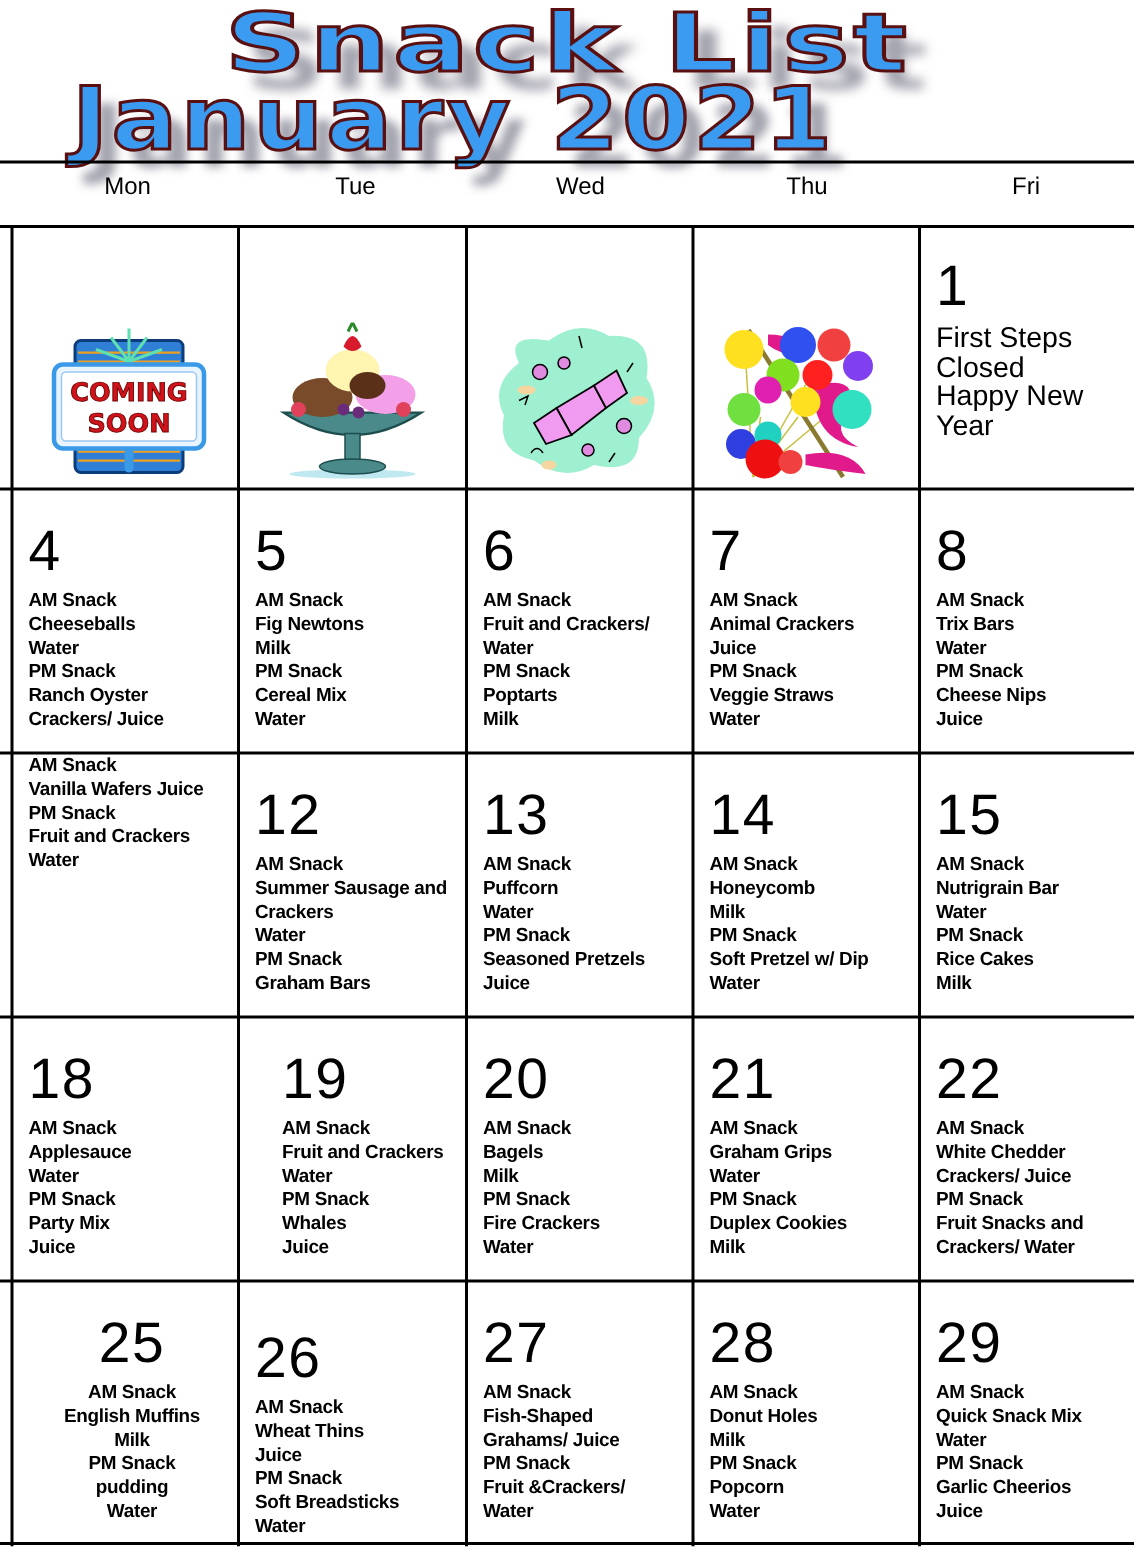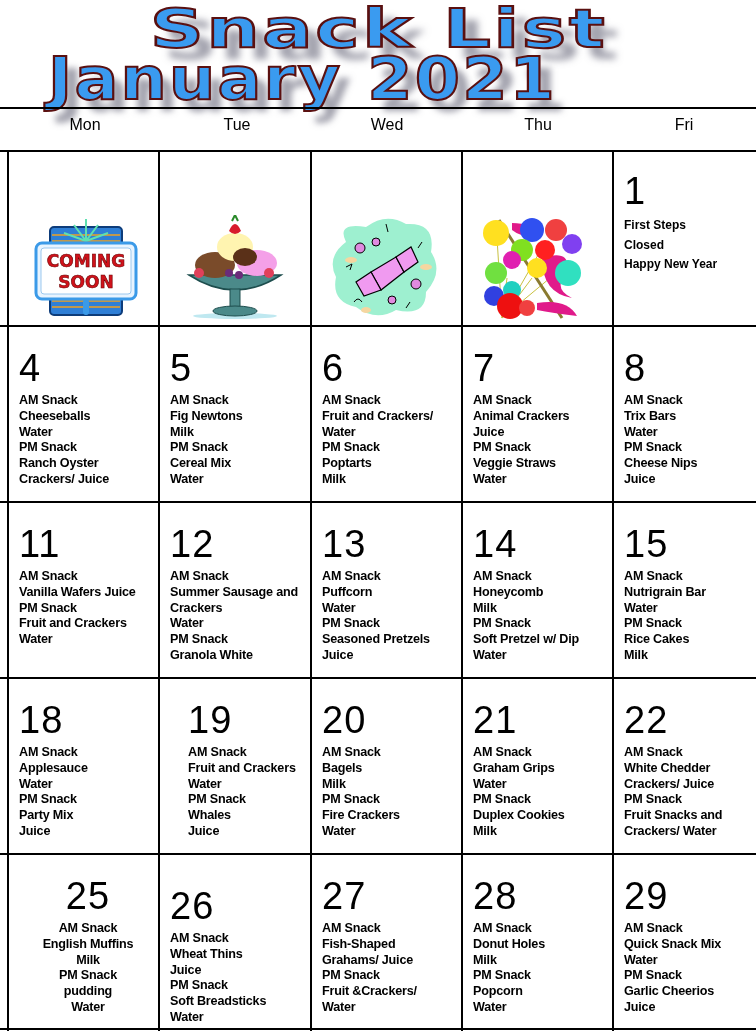--- a/index.html
+++ b/index.html
@@ -10,21 +10,21 @@
     text-shadow: 10px 12px 6px rgba(90,90,110,0.55); transform-origin:left top; }
   .title-1 { left:150px; top:2px; font-size:54px; transform:scaleX(1.38); }
   .title-2 { left:48px; top:50px; font-size:58px; transform:scaleX(1.12); }
   .hline { position:absolute; left:0; width:756px; height:2px; background:#000; }
   .vline { position:absolute; width:2px; background:#000; }
   .dayname { position:absolute; top:116px; font-size:16px; text-align:center; width:150px; }
   .cell { position:absolute; box-sizing:border-box; padding-left:10px; }
   .date { font-size:38px; line-height:38px; margin-top:22px; margin-bottom:6px; letter-spacing:1px; }
   .row1 .date { margin-top:20px; }
   .line { font-size:12.6px; font-weight:bold; line-height:15.8px; white-space:nowrap; letter-spacing:-0.2px; }
-  .big { font-size:12px; line-height:19.5px; font-weight:bold; }
+  .big { font-size:19px; line-height:19.5px; font-weight:normal; }
   .clip { position:absolute; }
 </style>
 </head>
 <body>
 
 <div class="title-wrap">
   <div class="title-line title-1">Snack List</div>
   <div class="title-line title-2">January 2021</div>
 </div>
 
@@ -193,36 +193,35 @@
     <div class="cell" style="left: 614px; top: 327px; width: 148px; height: 172px;">
       <div class="date">8</div>
       <div class="line">AM Snack</div>
       <div class="line">Trix Bars</div>
       <div class="line">Water</div>
       <div class="line">PM Snack</div>
       <div class="line">Cheese Nips</div>
       <div class="line">Juice</div>
     </div>
     <div class="cell" style="left: 9px; top: 503px; width: 148px; height: 172px;">
-      <div class="date">11</div>
       <div class="line">AM Snack</div>
       <div class="line">Vanilla Wafers Juice</div>
       <div class="line">PM Snack</div>
       <div class="line">Fruit and Crackers</div>
       <div class="line">Water</div>
       <div class="line"></div>
     </div>
     <div class="cell" style="left: 160px; top: 503px; width: 148px; height: 172px;">
       <div class="date">12</div>
       <div class="line">AM Snack</div>
       <div class="line">Summer Sausage and</div>
       <div class="line">Crackers</div>
       <div class="line">Water</div>
       <div class="line">PM Snack</div>
-      <div class="line">Granola White</div>
+      <div class="line">Graham Bars</div>
     </div>
     <div class="cell" style="left: 312px; top: 503px; width: 148px; height: 172px;">
       <div class="date">13</div>
       <div class="line">AM Snack</div>
       <div class="line">Puffcorn</div>
       <div class="line">Water</div>
       <div class="line">PM Snack</div>
       <div class="line">Seasoned Pretzels</div>
       <div class="line">Juice</div>
     </div>

